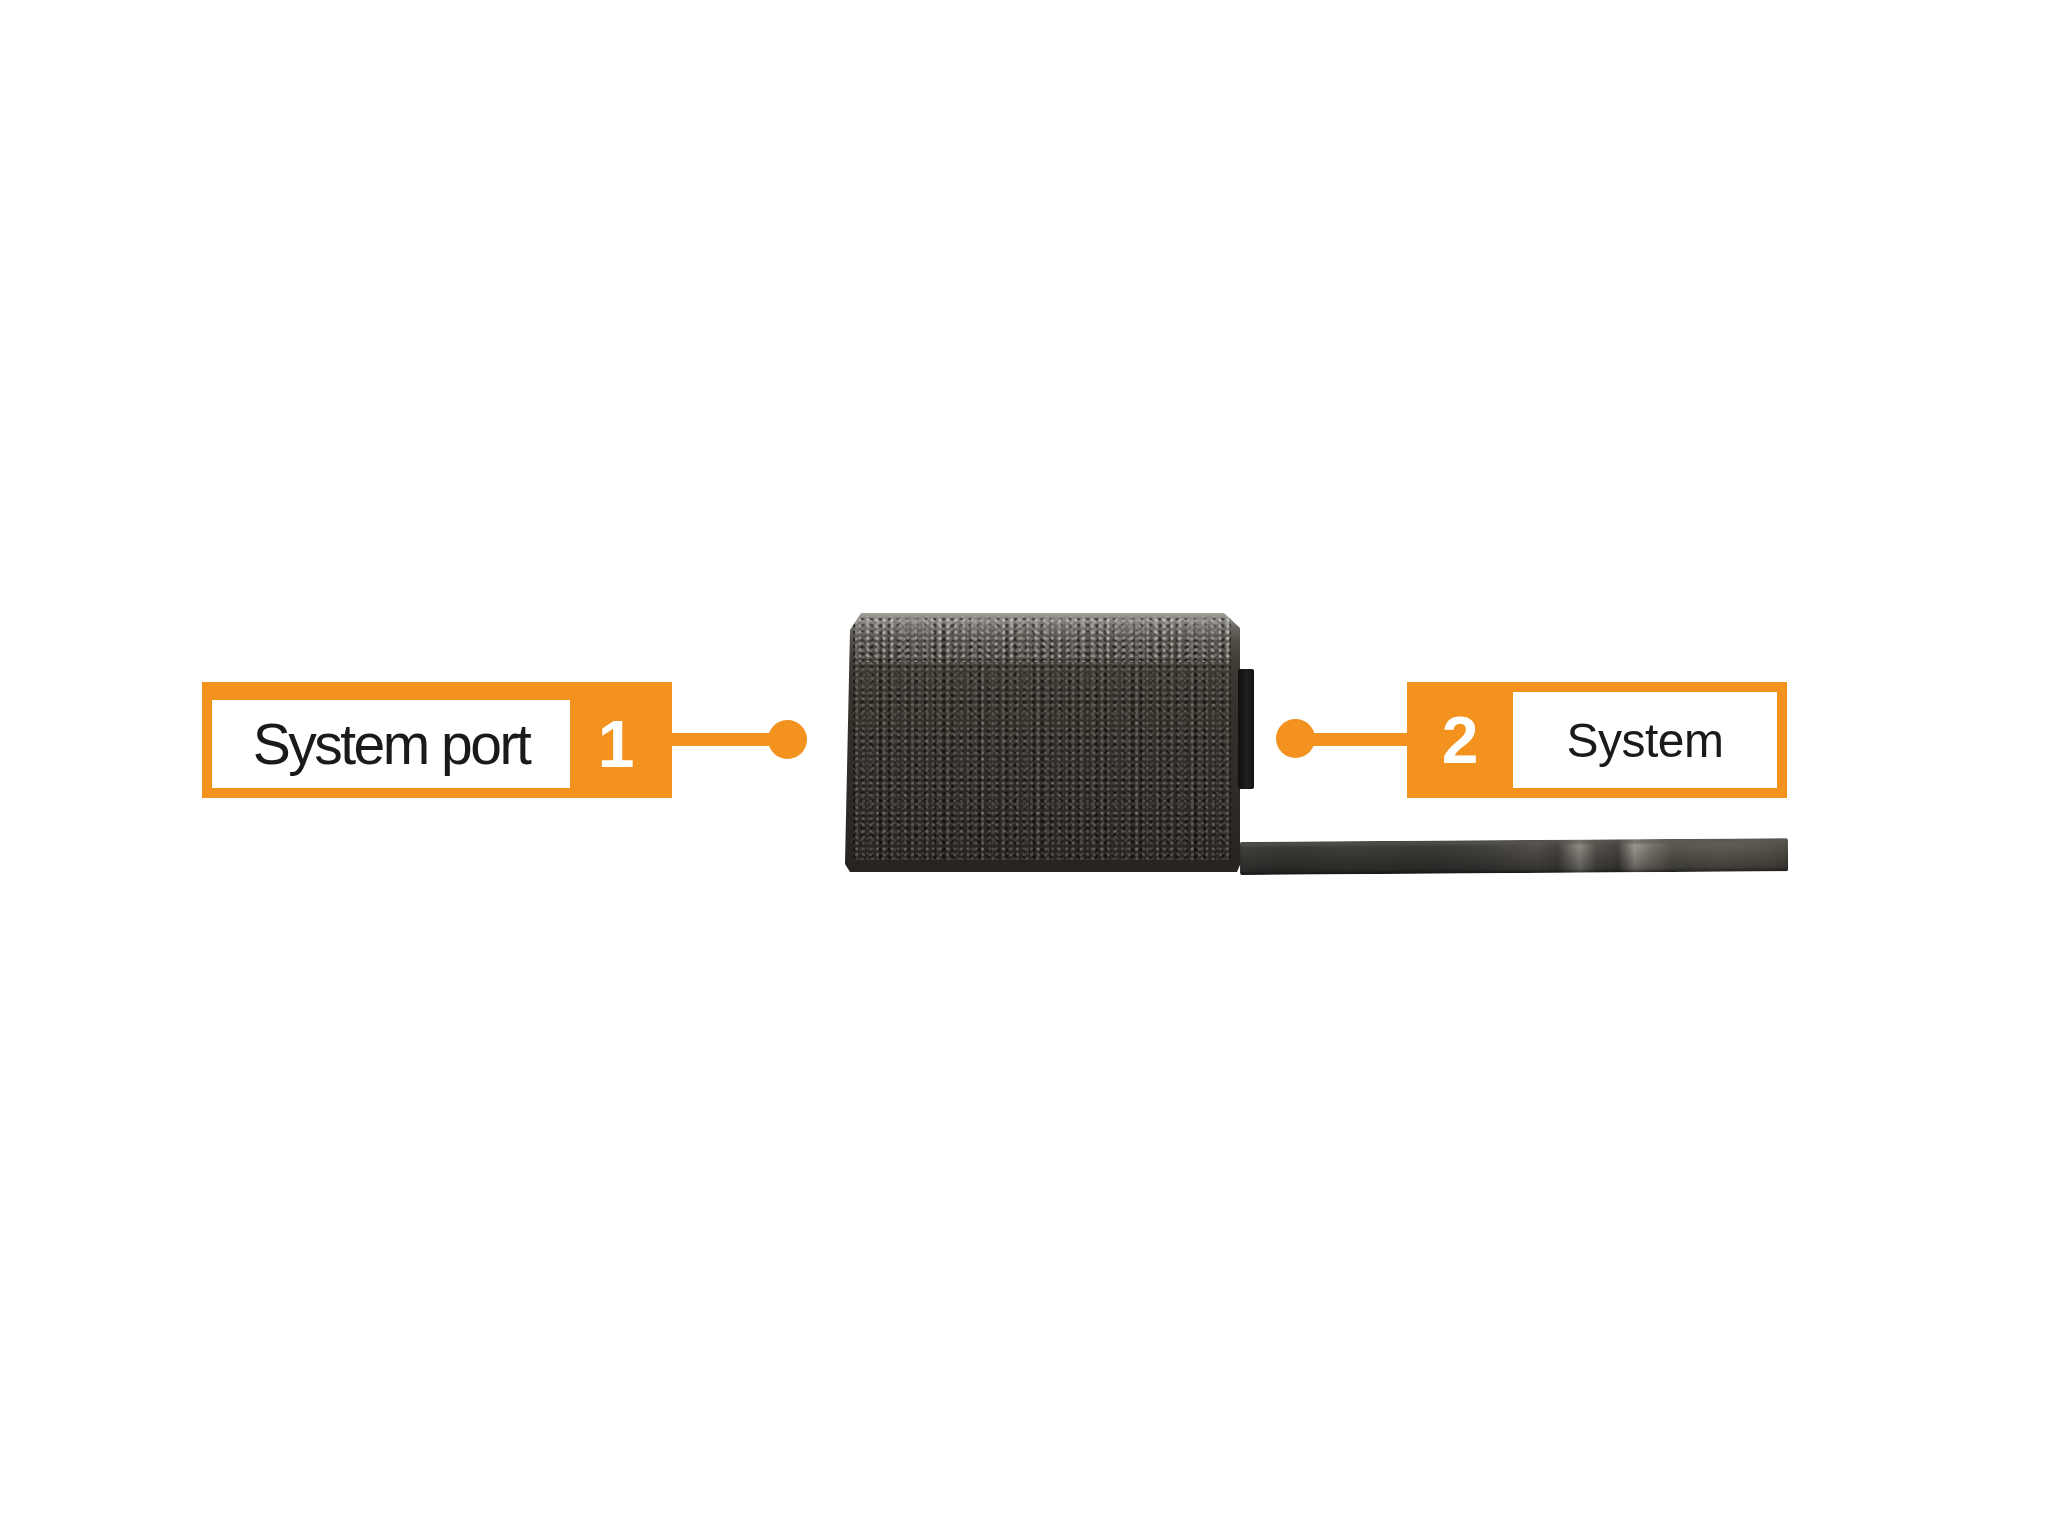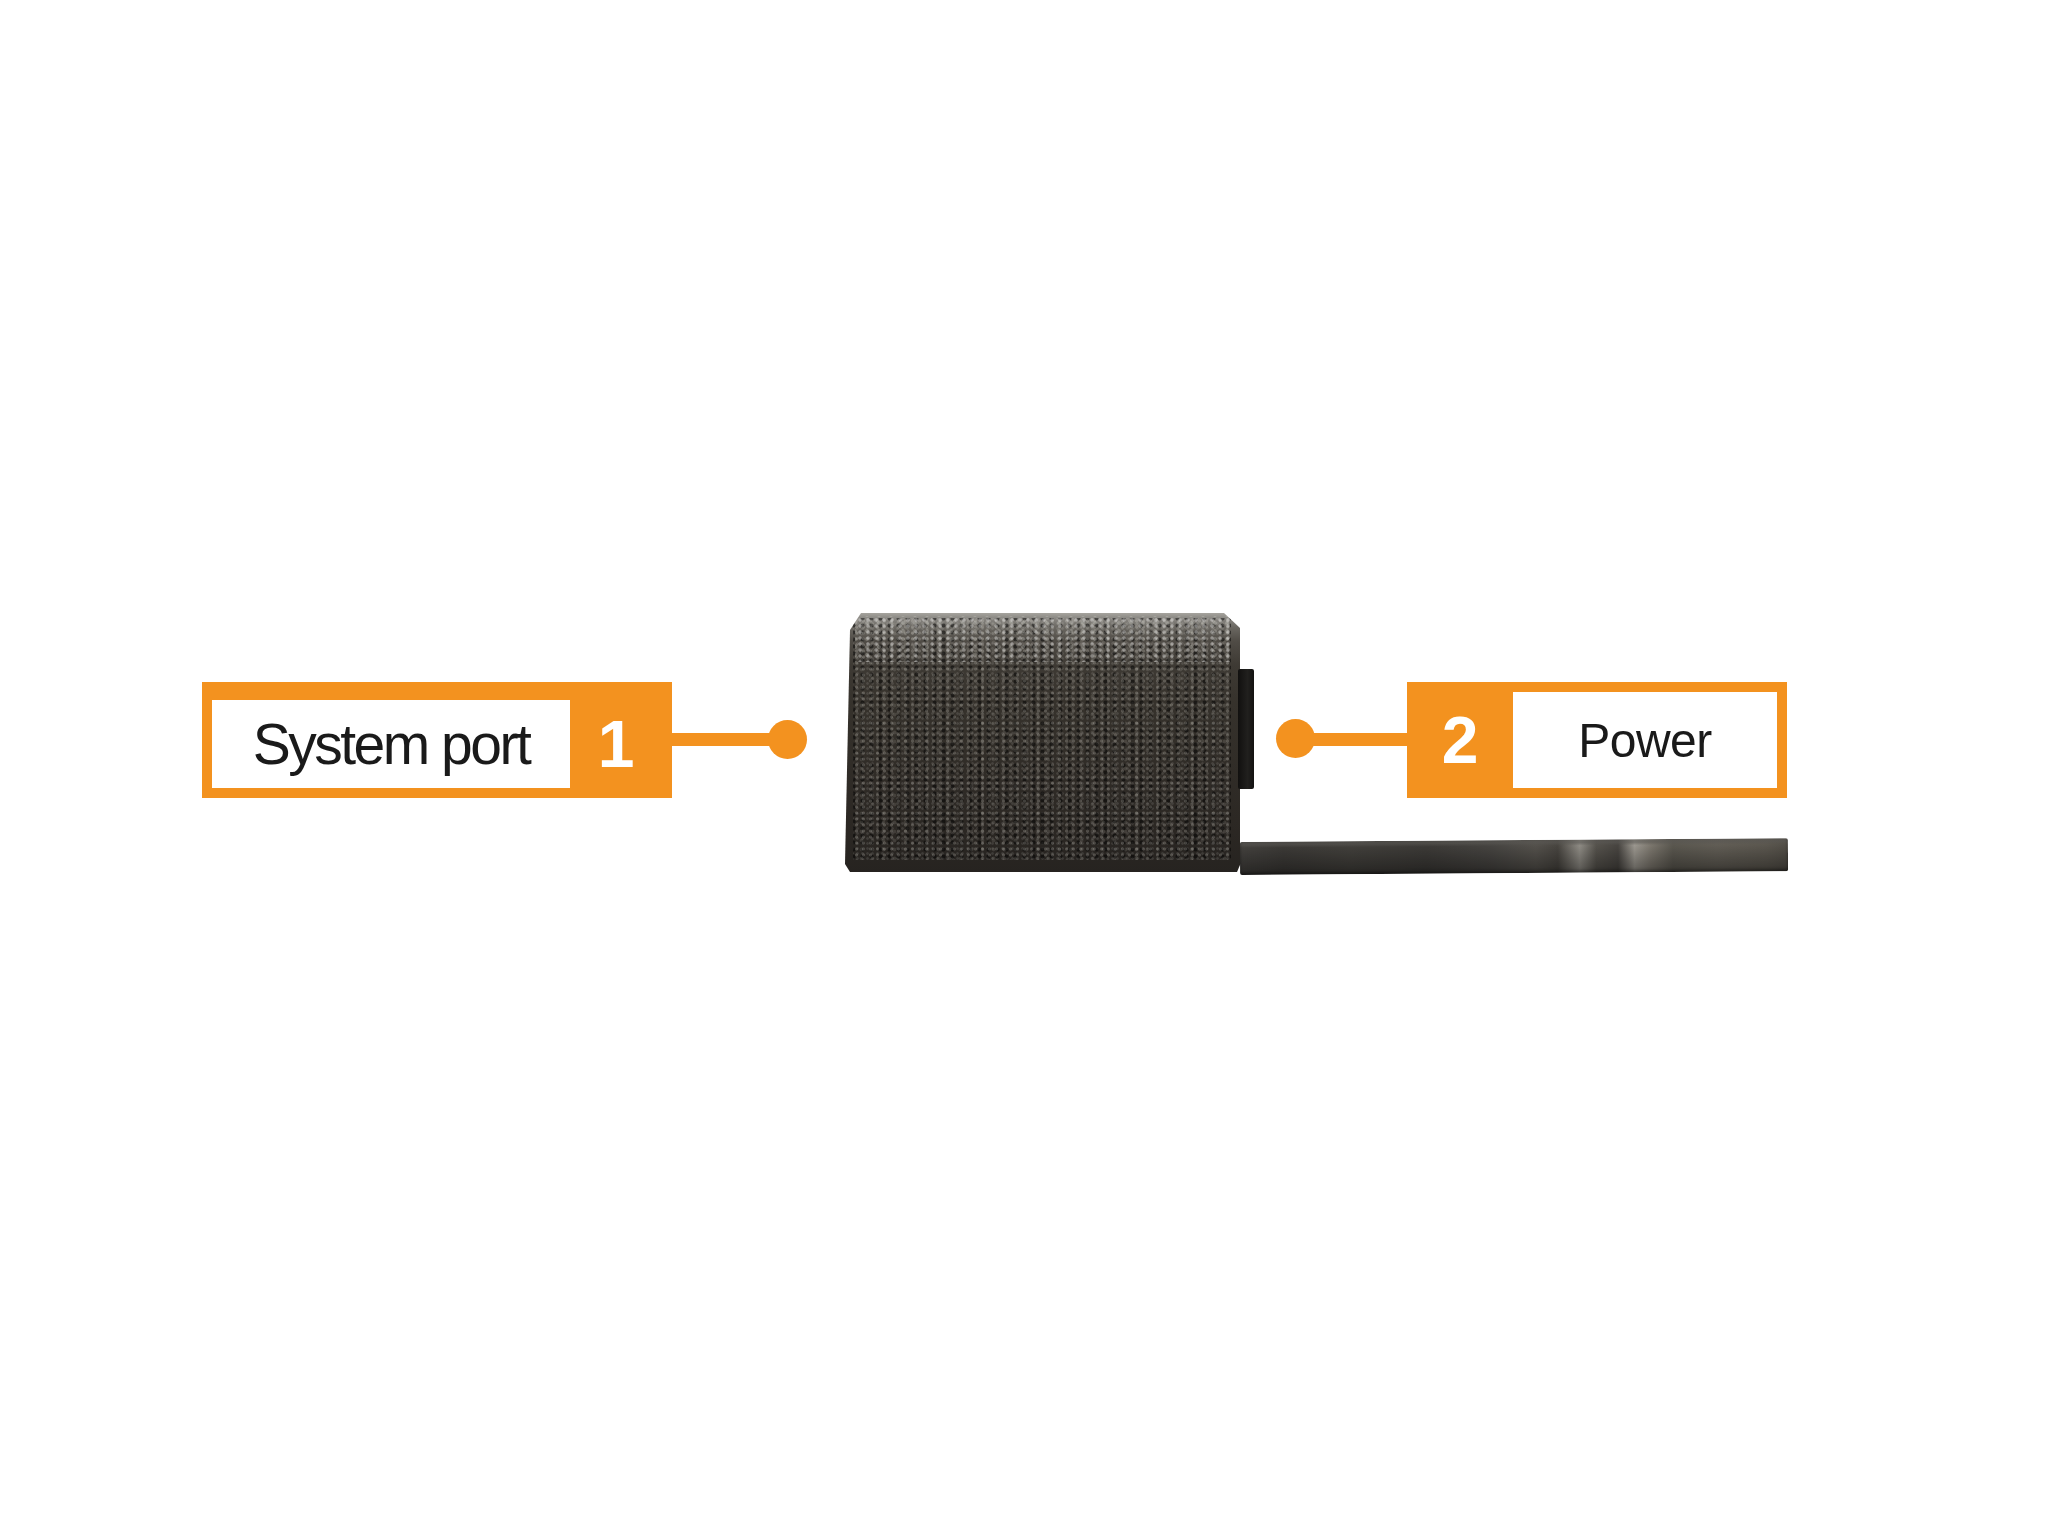--- a/index.html
+++ b/index.html
@@ -168,17 +168,17 @@
   <div class="power-blade"></div>
 
   <div class="lead-dot dot-right"></div>
   <div class="lead-line lead-right"></div>
 
   <div class="callout callout-right">
     <div class="callout-num-cell">
       <span class="callout-number">2</span>
     </div>
     <div class="callout-text-cell">
-      <span class="callout-label">Power</span>
+      <span class="callout-label">System</span>
     </div>
   </div>
 
 </div>
 
 </body></html>

